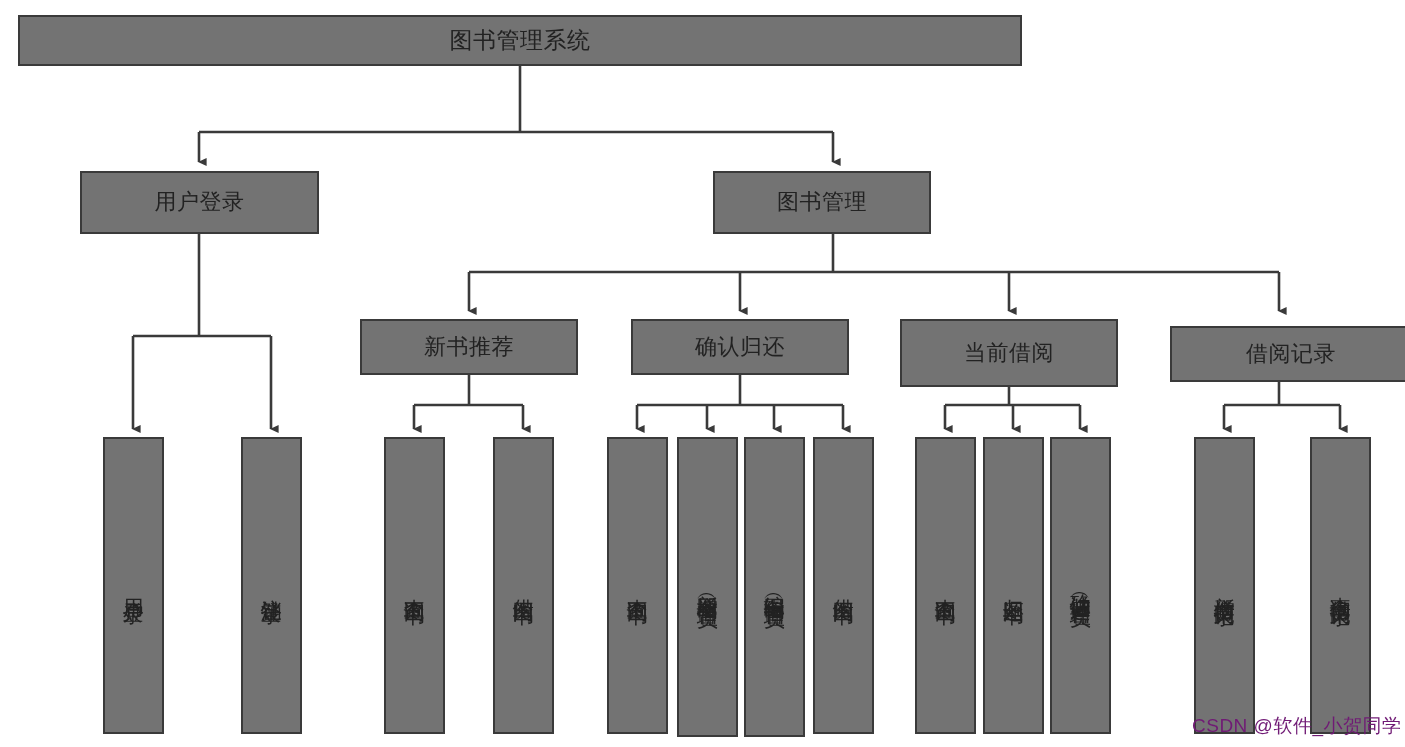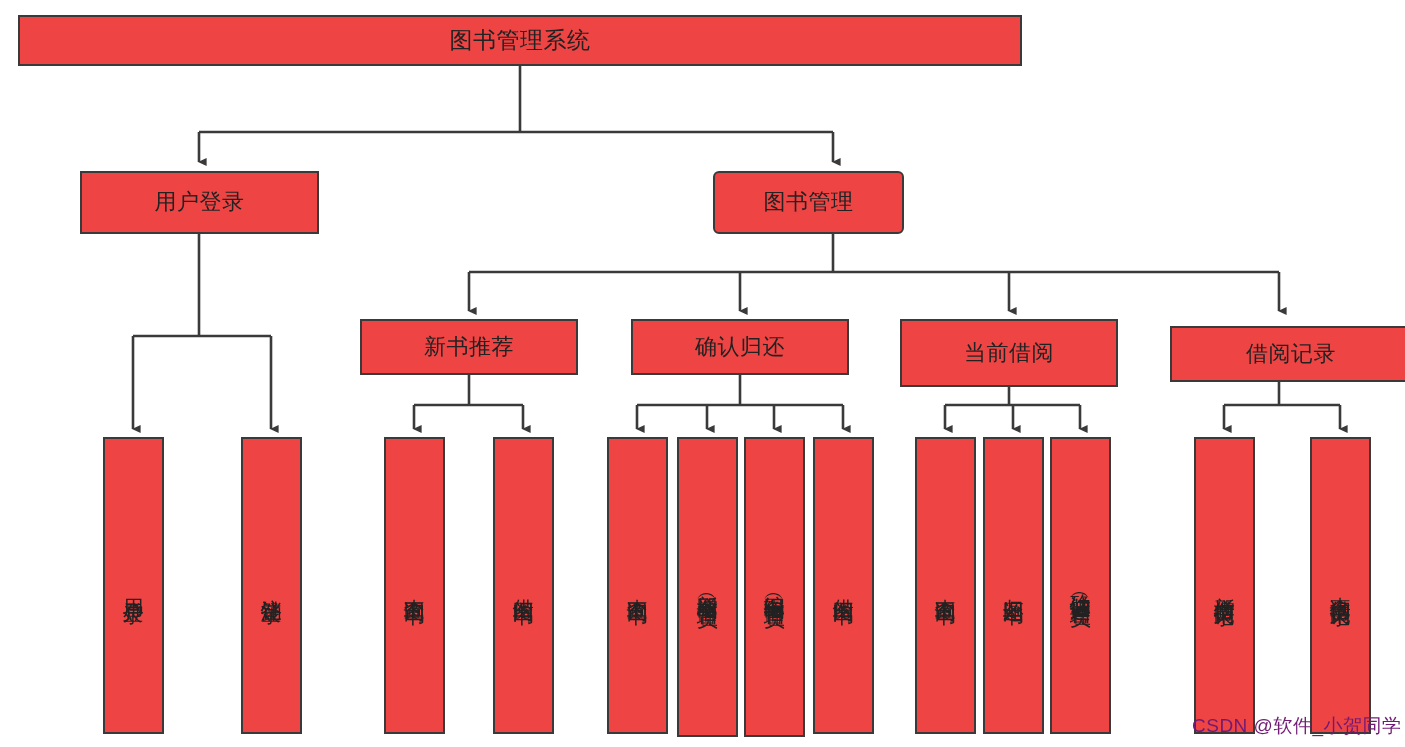--- a/index.html
+++ b/index.html
@@ -22,21 +22,21 @@
     left: 0;
     top: 0;
     width: 1405px;
     height: 747px;
     pointer-events: none;
   }
   .node {
     position: absolute;
     box-sizing: border-box;
     border: 2.2px solid #3a3a3a;
-    background: #ef4444;
+    background: #737373;
     display: flex;
     align-items: center;
     justify-content: center;
     color: #222222;
   }
   .node .label {
     display: block;
     text-align: center;
     line-height: 1.22;
     letter-spacing: 0.5px;
@@ -125,21 +125,21 @@
     </g>
   </svg>
 
   <div class="node h" id="node-root" style="left:18px;top:15px;width:1004px;height:51px;">
     <span class="label">图书管理系统</span>
   </div>
 
   <div class="node h" style="left:80px;top:171px;width:239px;height:63px;">
     <span class="label">用户登录</span>
   </div>
-  <div class="node h" style="left:713px;top:171px;width:191px;height:63px;border-radius:6px;">
+  <div class="node h" style="left:713px;top:171px;width:218px;height:63px;">
     <span class="label">图书管理</span>
   </div>
 
   <div class="node h" style="left:360px;top:319px;width:218px;height:56px;">
     <span class="label">新书推荐</span>
   </div>
   <div class="node h" style="left:631px;top:319px;width:218px;height:56px;">
     <span class="label">确认归还</span>
   </div>
   <div class="node h" style="left:900px;top:319px;width:218px;height:68px;">

